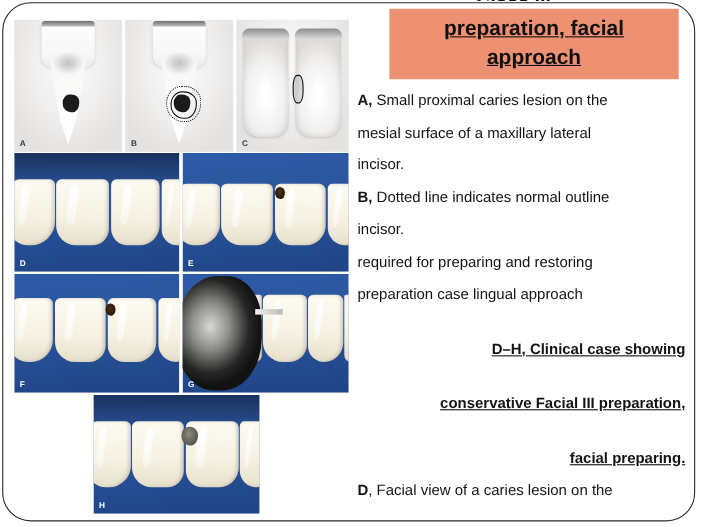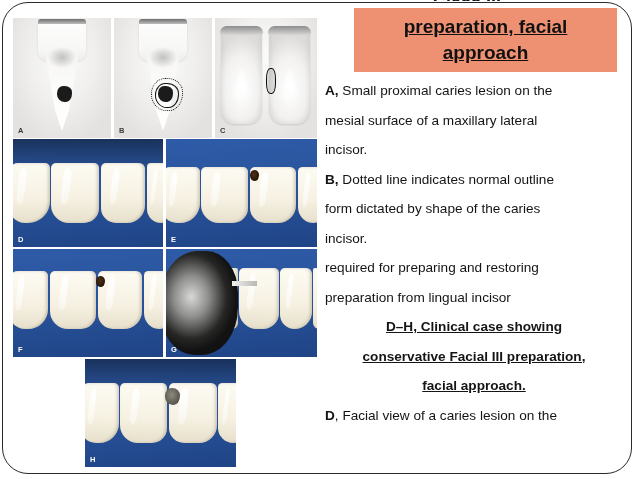--- a/index.html
+++ b/index.html
@@ -305,21 +305,21 @@
   #body-text {
     position: absolute;
     left: 0px;
     top: 76px;
     width: 298px;
     font-size: 13.6px;
     line-height: 29.5px;
     color: #141414;
   }
   .tline { display: block; white-space: pre; }
-  .tline.center { text-align: center; }
+  .tline.center { text-align: right; margin-top: 20px; }
   .tline.center .u {
     font-weight: bold;
     text-decoration: underline;
   }
   .tline b { font-weight: bold; }
 </style>
 </head>
 <body>
 
 <div id="slide">
@@ -477,25 +477,24 @@
     <div id="title-banner">
       <div id="title-banner-text">preparation, facial
 approach</div>
     </div>
 
     <div id="body-text">
         <span class="tline"><b>A,</b> Small proximal caries lesion on the</span>
         <span class="tline">mesial surface of a maxillary lateral</span>
         <span class="tline">incisor.</span>
         <span class="tline"><b>B,</b> Dotted line indicates normal outline</span>
-        <span class="tline">form dictated by shape of the caries</span>
         <span class="tline">incisor.</span>
         <span class="tline">required for preparing and restoring</span>
-        <span class="tline">preparation from lingual incisor</span>
+        <span class="tline">preparation case lingual approach</span>
         <span class="tline center"><span class="u">D–H, Clinical case showing</span></span>
         <span class="tline center"><span class="u">conservative Facial III preparation,</span></span>
-        <span class="tline center"><span class="u">facial approach.</span></span>
+        <span class="tline center"><span class="u">facial preparing.</span></span>
         <span class="tline"><b>D</b>, Facial view of a caries lesion on the</span>
       </div>
 
   </div>
 
 </div>
 
 </body></html>

